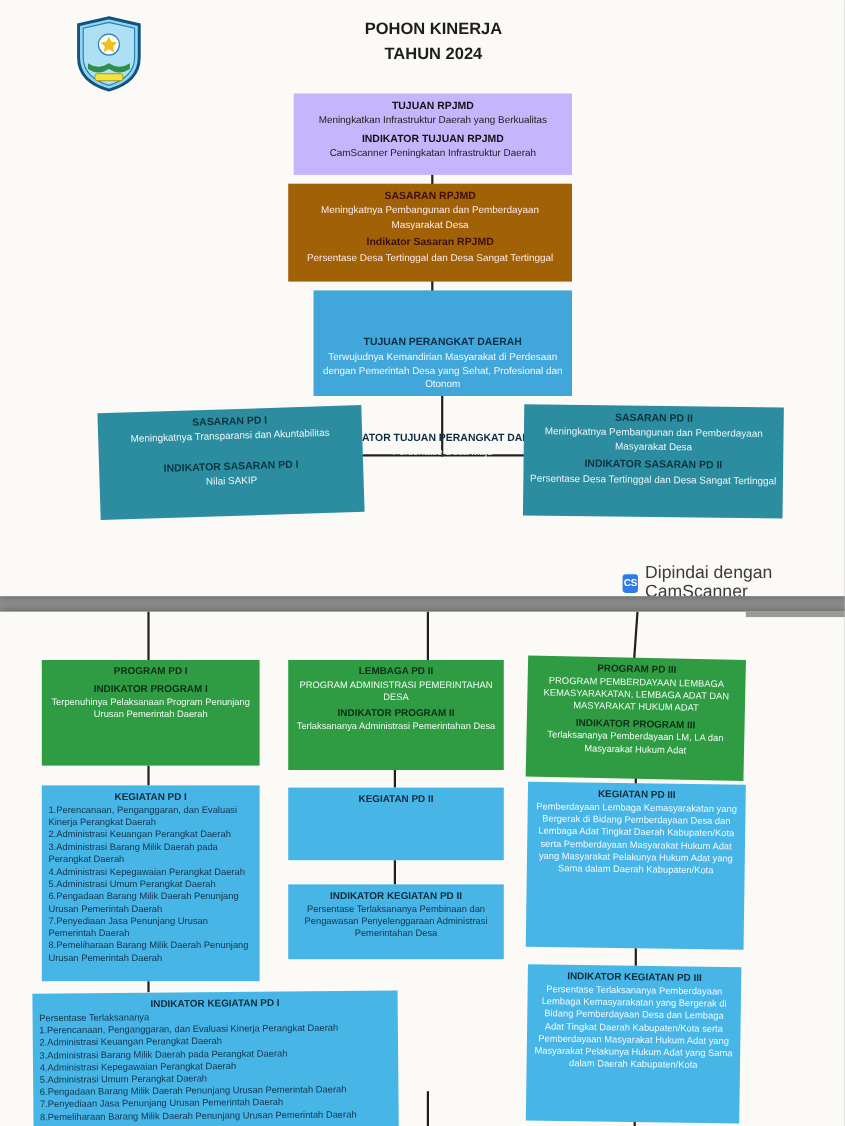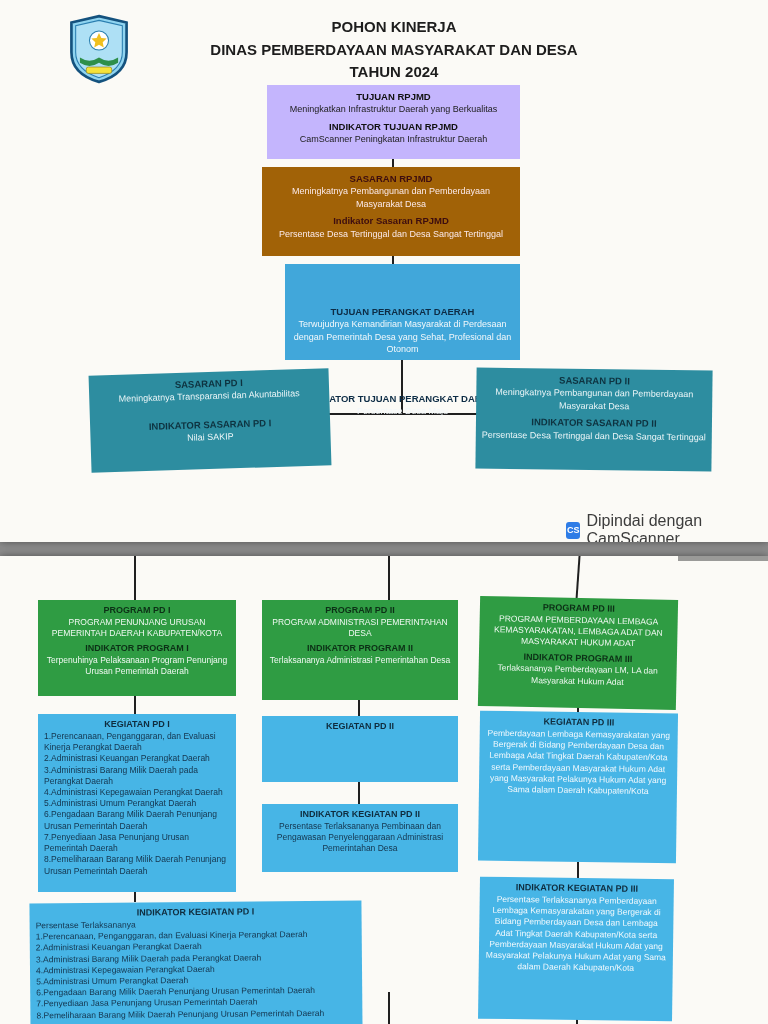--- a/index.html
+++ b/index.html
@@ -85,21 +85,20 @@
       <path d="M30 2 L56 8 V36 C56 52 44 60 30 64 C16 60 4 52 4 36 V8 Z" fill="#8fd4f0" stroke="#14527e" stroke-width="2.5"></path>
       <path d="M30 6 L52 11 V36 C52 49 42 56 30 60 C18 56 8 49 8 36 V11 Z" fill="#aee0f5" stroke="#2b7fb0" stroke-width="1"></path>
       <circle cx="30" cy="25" r="9" fill="#ffffff" stroke="#2b7fb0" stroke-width="1"></circle>
       <path d="M30 18 l2.2 4.6 5 .6 -3.7 3.4 1 4.9 -4.5 -2.5 -4.5 2.5 1 -4.9 -3.7 -3.4 5 -.6 z" fill="#f0c020"></path>
       <path d="M12 41 q9 6 18 0 q9 6 18 0 v5 q-9 6 -18 0 q-9 6 -18 0 z" fill="#2e8f4a"></path>
       <rect x="18" y="50" width="24" height="6" rx="2" fill="#f5e23a" stroke="#8a7a10" stroke-width="0.6"></rect>
     </svg>
 
     <header class="title">
       <div>POHON KINERJA</div>
-      <div>DINAS PEMBERDAYAAN MASYARAKAT DAN DESA</div>
       <div>TAHUN 2024</div>
     </header>
 
     <div class="line v" style="left:392px;top:158px;height:10px"></div>
     <div class="line v" style="left:392px;top:255px;height:10px"></div>
     <div class="line v" style="left:401px;top:359px;height:56px"></div>
     <div class="line hz" style="left:318px;top:413px;width:176px"></div>
 
     <div class="box yellow" style="left:267px;top:85px;width:253px;height:74px">
       <div class="h">TUJUAN RPJMD</div>
@@ -154,27 +153,26 @@
     <div class="line v" style="left:358px;top:144px;height:16px"></div>
     <div class="line v" style="left:577px;top:150px;height:8px"></div>
     <div class="line v" style="left:358px;top:226px;height:22px"></div>
     <div class="line v" style="left:577px;top:306px;height:16px"></div>
     <div class="line v" style="left:134px;top:336px;height:10px"></div>
     <div class="line v" style="left:388px;top:436px;height:32px"></div>
     <div class="line v" style="left:576px;top:454px;height:14px"></div>
 
     <div class="box green" style="left:38px;top:44px;width:198px;height:96px">
       <div class="h">PROGRAM PD I</div>
-      <div class="b">PROGRAM PENUNJANG URUSAN PEMERINTAH DAERAH KABUPATEN/KOTA</div>
       <div class="h ih">INDIKATOR PROGRAM I</div>
       <div class="b">Terpenuhinya Pelaksanaan Program Penunjang Urusan Pemerintah Daerah</div>
     </div>
 
     <div class="box green" style="left:262px;top:44px;width:196px;height:100px">
-      <div class="h">PROGRAM PD II</div>
+      <div class="h">LEMBAGA PD II</div>
       <div class="b">PROGRAM ADMINISTRASI PEMERINTAHAN DESA</div>
       <div class="h ih">INDIKATOR PROGRAM II</div>
       <div class="b">Terlaksananya Administrasi Pemerintahan Desa</div>
     </div>
 
     <div class="box green" style="left:479px;top:42px;width:198px;height:110px;transform:rotate(1.2deg)">
       <div class="h">PROGRAM PD III</div>
       <div class="b">PROGRAM PEMBERDAYAAN LEMBAGA KEMASYARAKATAN, LEMBAGA ADAT DAN MASYARAKAT HUKUM ADAT</div>
       <div class="h ih">INDIKATOR PROGRAM III</div>
       <div class="b">Terlaksananya Pemberdayaan LM, LA dan Masyarakat Hukum Adat</div>

